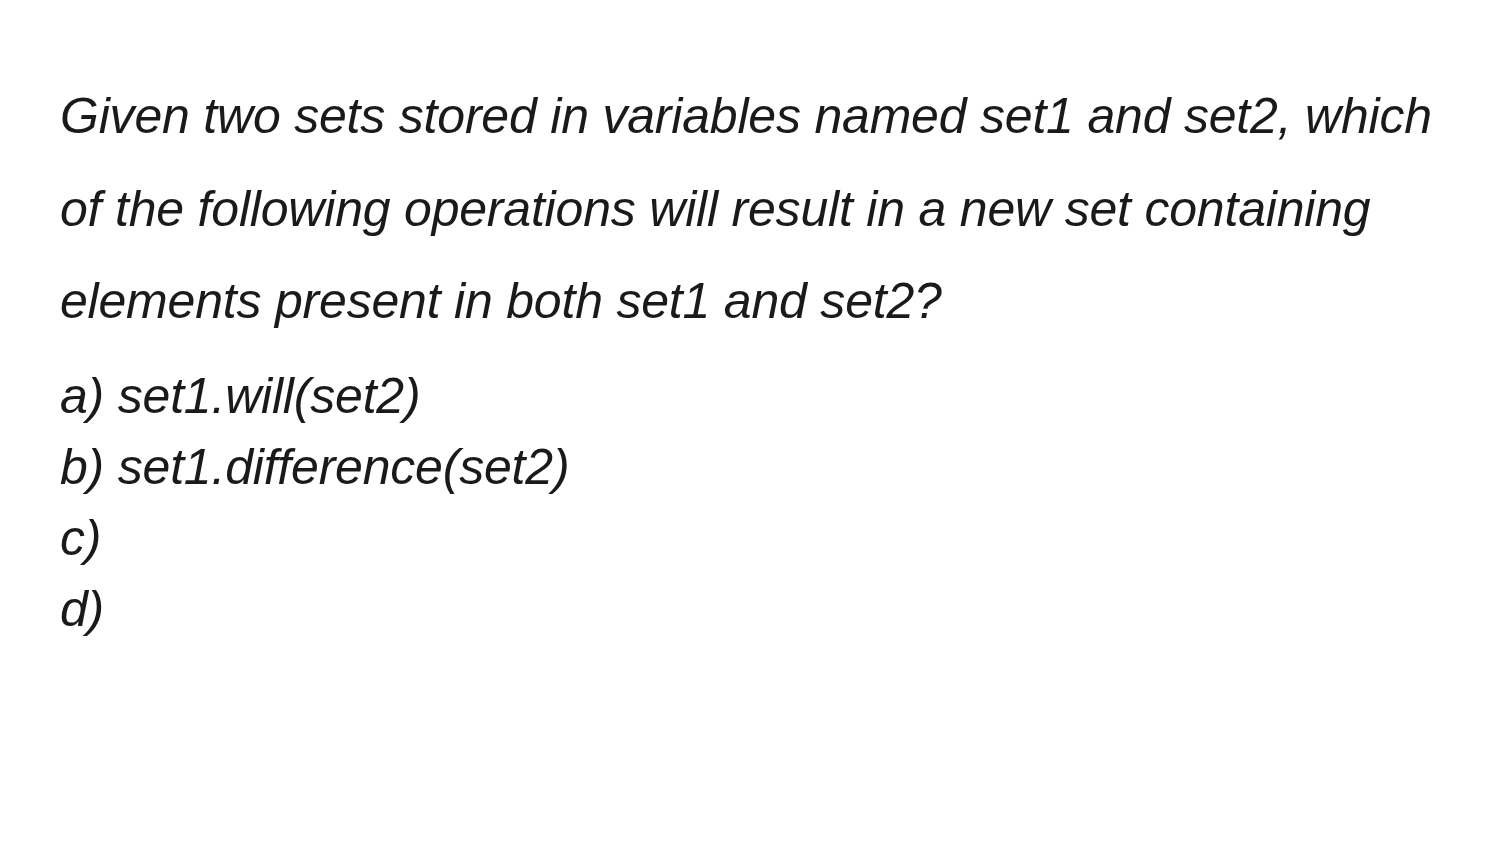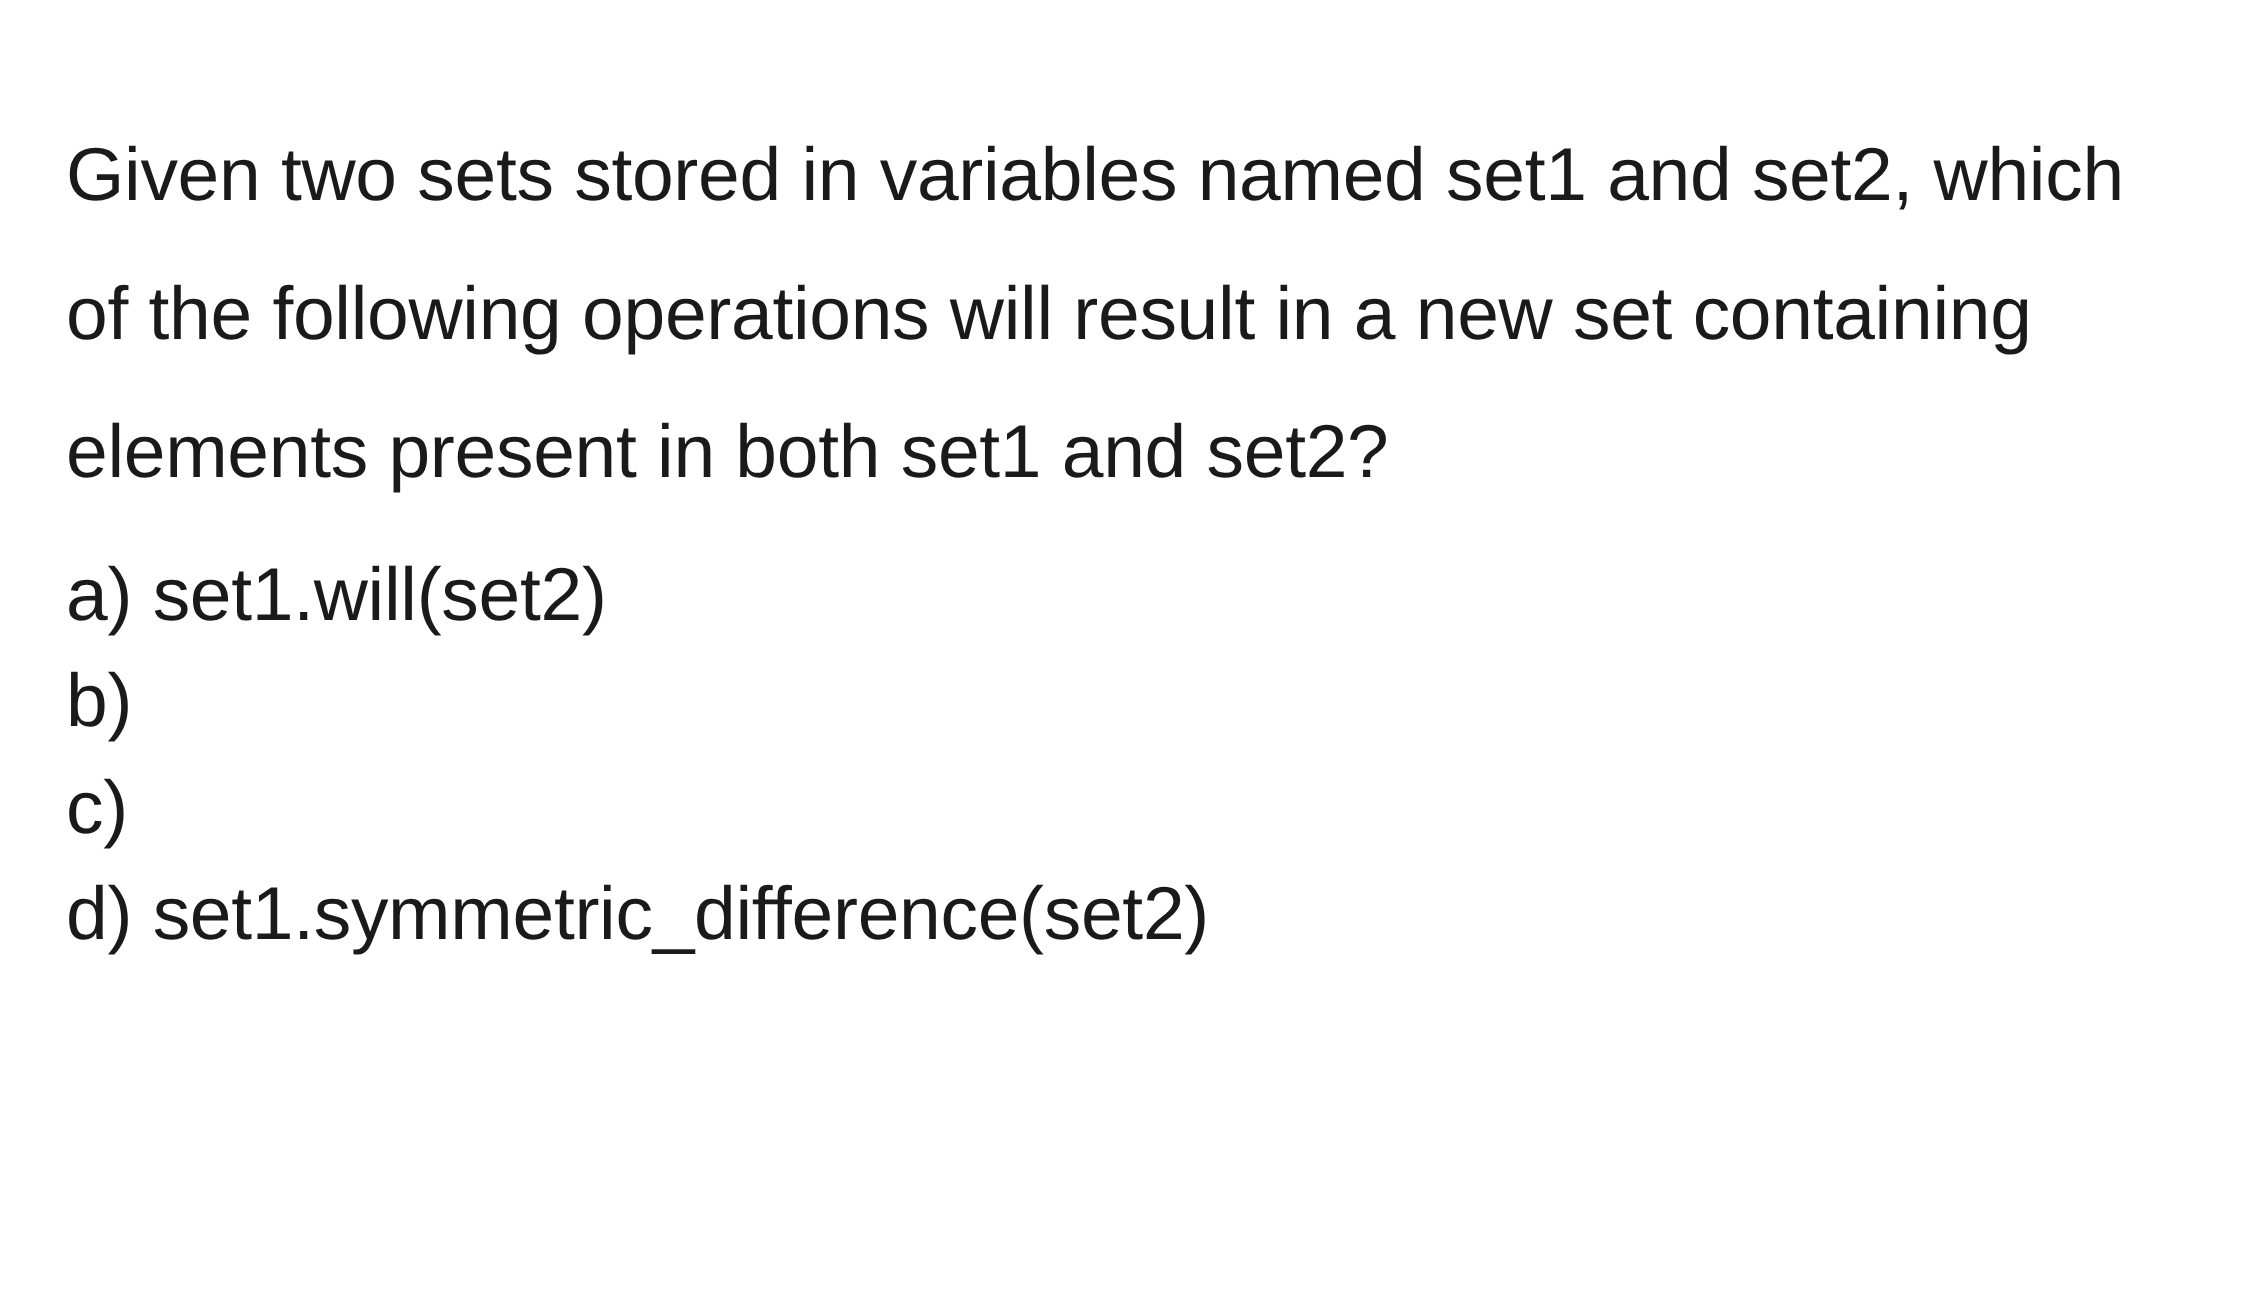--- a/index.html
+++ b/index.html
@@ -7,23 +7,24 @@
     padding: 0;
     width: 1500px;
     height: 864px;
     background: #ffffff;
     font-family: -apple-system, BlinkMacSystemFont, "Segoe UI", "Helvetica Neue", Arial, sans-serif;
     color: #1a1a1a;
     overflow: hidden;
   }
   .page {
     box-sizing: border-box;
-    padding: 70px 60px 40px 44px;
+    padding: 70px 60px 40px 60px;
     width: 100%;
     height: 100%;
+    font-style: italic;
   }
   .question {
     font-size: 50px;
     line-height: 1.85;
     font-weight: 400;
     letter-spacing: -0.2px;
     margin-bottom: 14px;
   }
   .options {
     list-style: none;
@@ -51,22 +52,22 @@
 <div class="page">
   <div class="question">Given two sets stored in variables named set1 and set2, which of the following operations will result in a new set containing elements present in both set1 and set2?</div>
 
   <ul class="options">
     <li class="option-row">
       <span class="opt-key">a) </span>
       <span class="opt-text">set1.will(set2)</span>
     </li>
     <li class="option-row">
       <span class="opt-key">b) </span>
+      <span class="opt-text">set1.difference(set2)</span>
     </li>
     <li class="option-row">
       <span class="opt-key">c) </span>
     </li>
     <li class="option-row">
       <span class="opt-key">d) </span>
-      <span class="opt-text">set1.symmetric_difference(set2)</span>
     </li>
   </ul>
 </div>
 
 </body></html>

